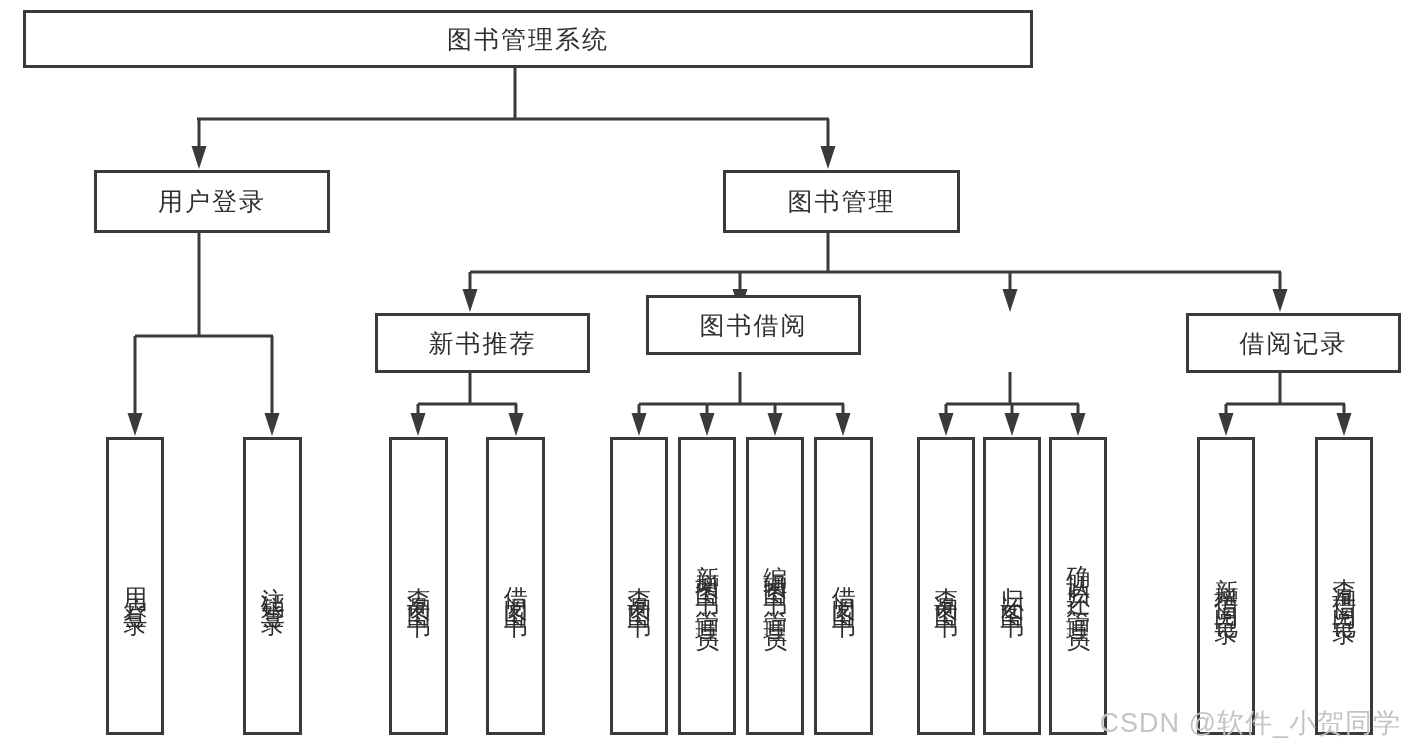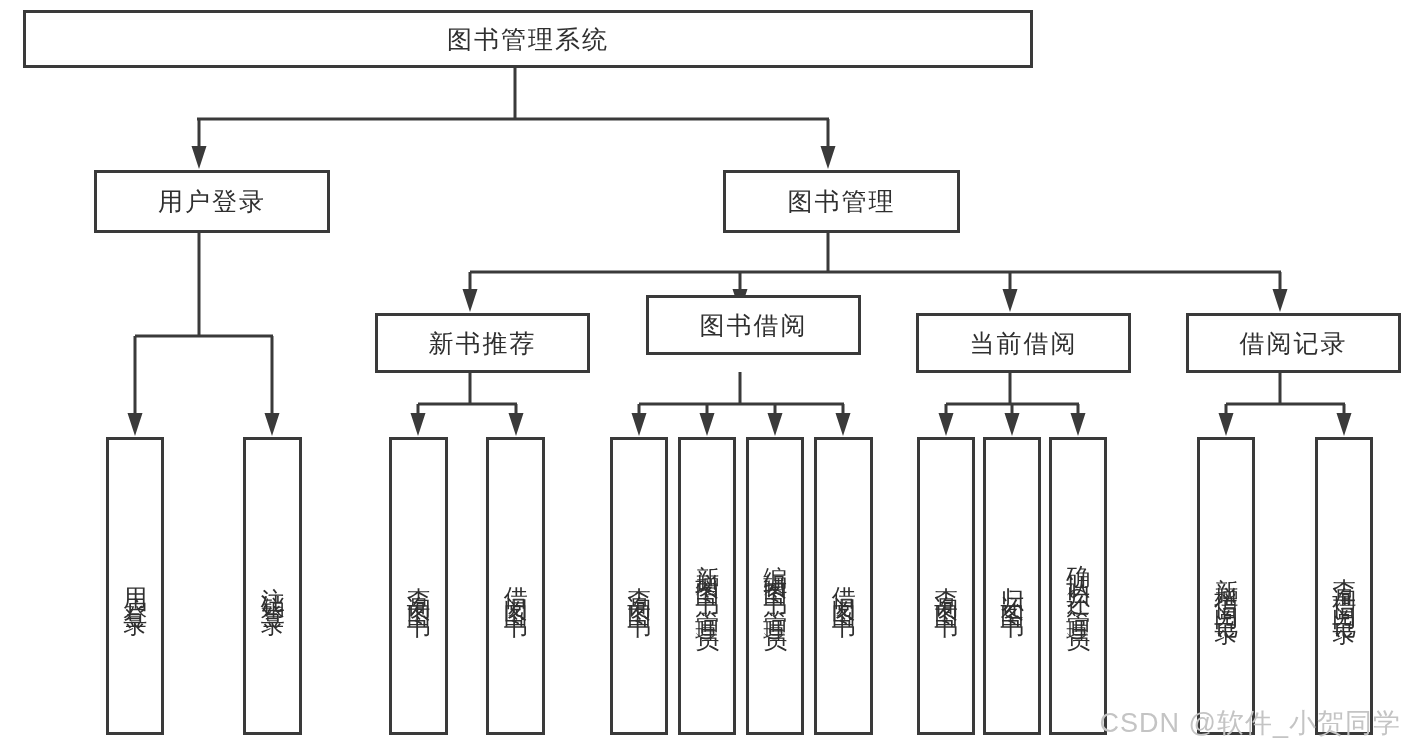--- a/index.html
+++ b/index.html
@@ -108,23 +108,20 @@
   <div class="hbox" style="left:710px;top:170px;width:237px;height:63px">
     <span>图书管理</span>
   </div>
 
   <div class="hbox" style="left:362px;top:313px;width:215px;height:60px">
     <span>新书推荐</span>
   </div>
   <div class="hbox" style="left:633px;top:295px;width:215px;height:60px">
     <span>图书借阅</span>
   </div>
-  <div class="hbox" style="left:903px;top:313px;width:215px;height:60px">
-    <span>当前借阅</span>
-  </div>
   <div class="hbox" style="left:1173px;top:313px;width:215px;height:60px">
     <span>借阅记录</span>
   </div>
 
   <div class="vbox" style="left:106px;top:437px;width:58px;height:298px">
     <span class="vtext">用户登录</span>
   </div>
   <div class="vbox" style="left:243px;top:437px;width:59px;height:298px">
     <span class="vtext">注销登录</span>
   </div>

